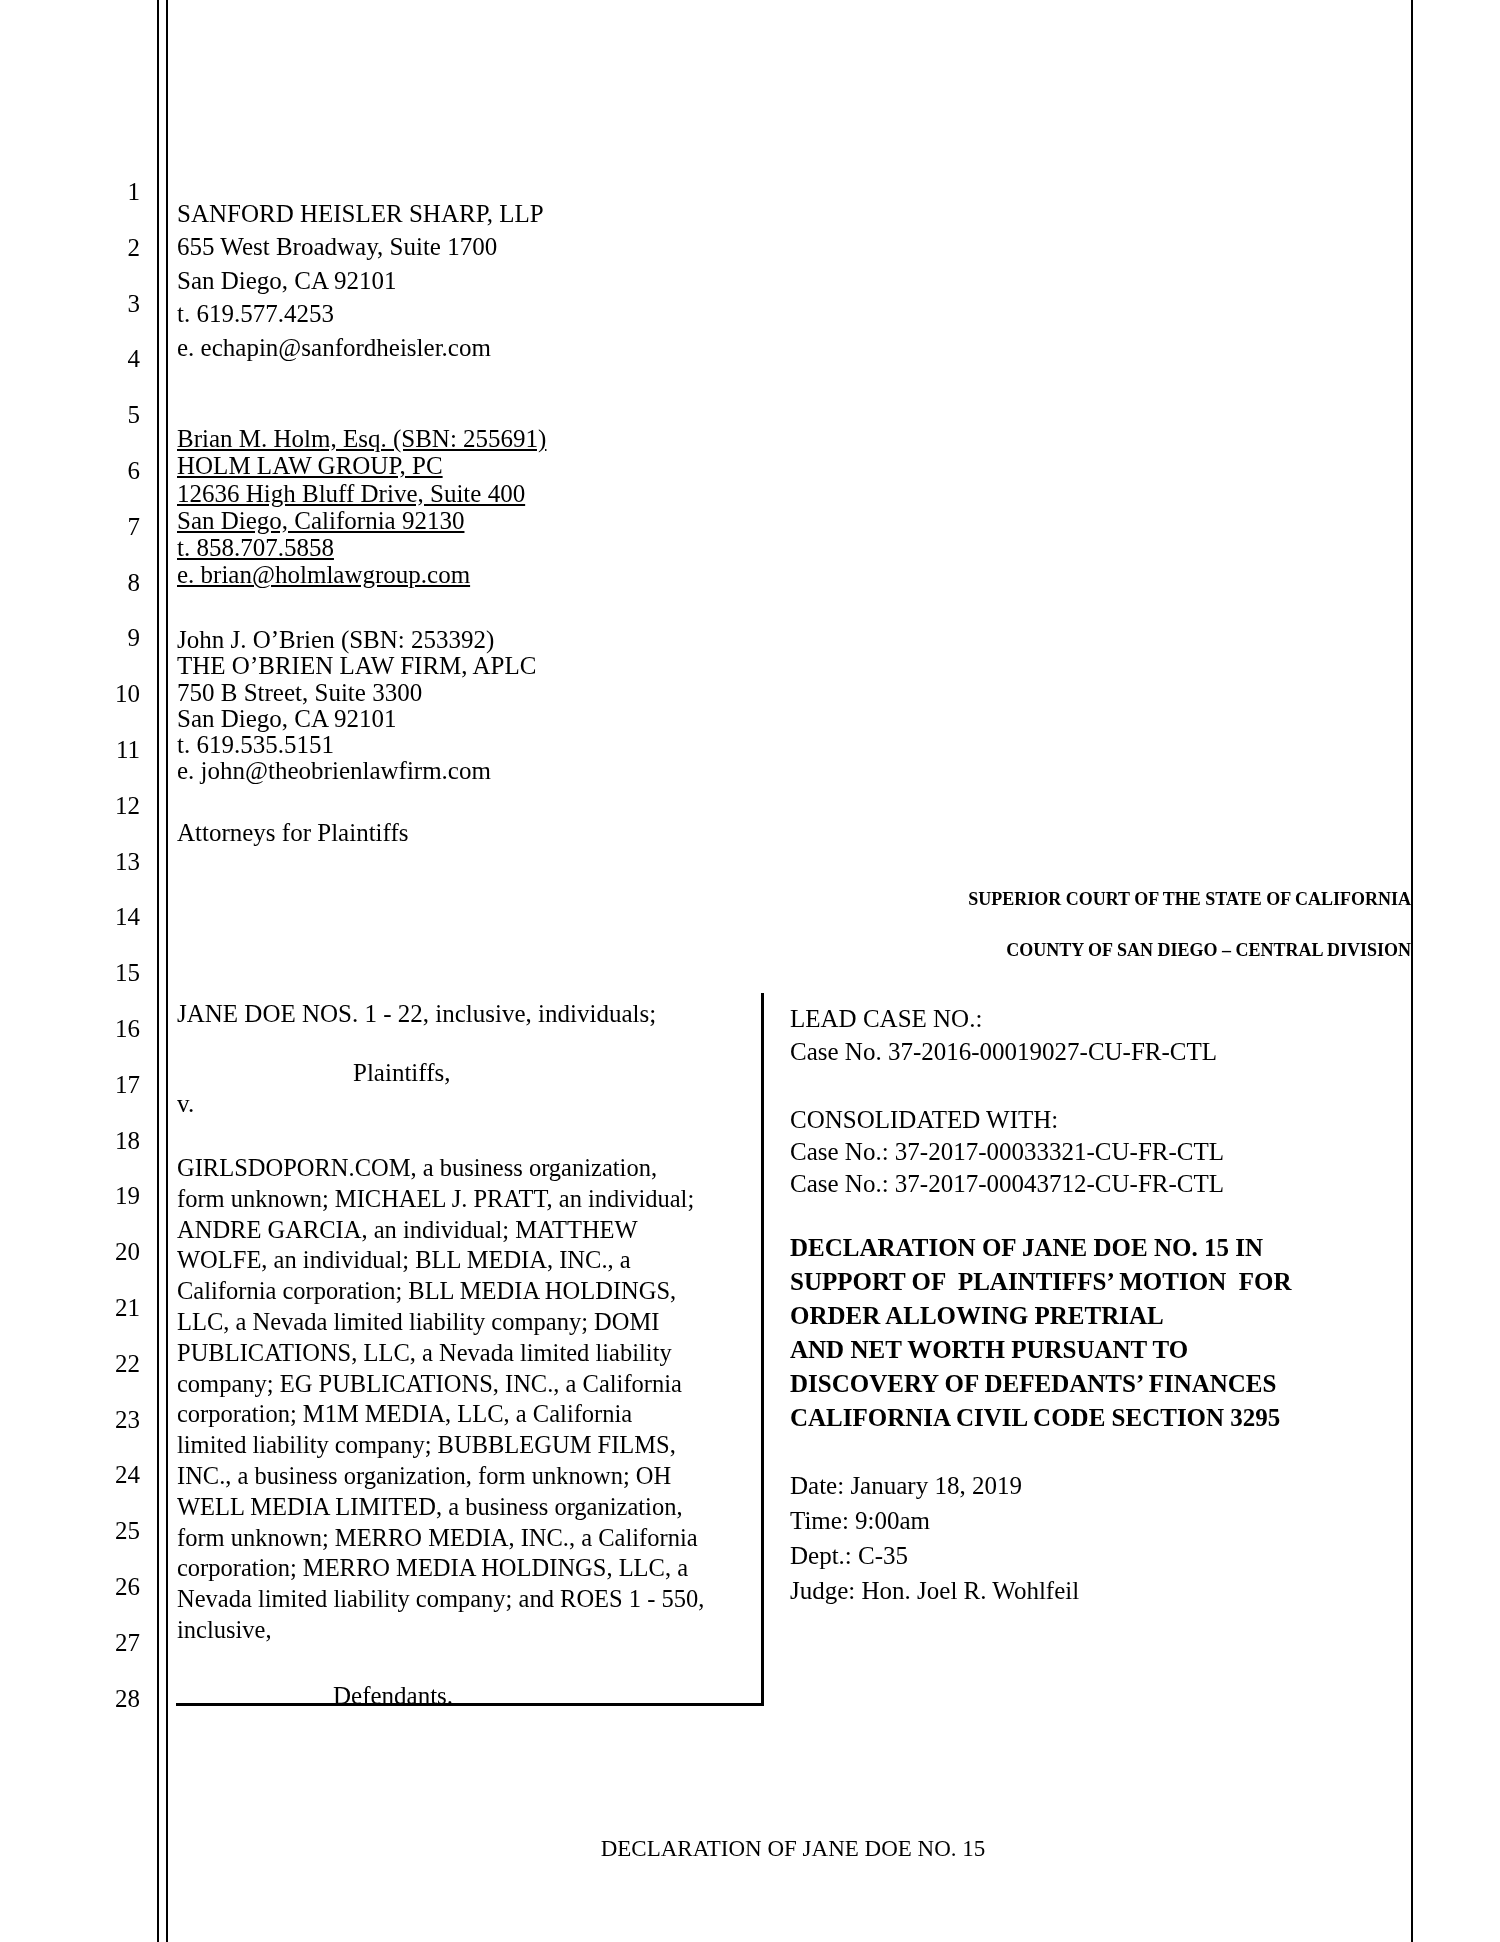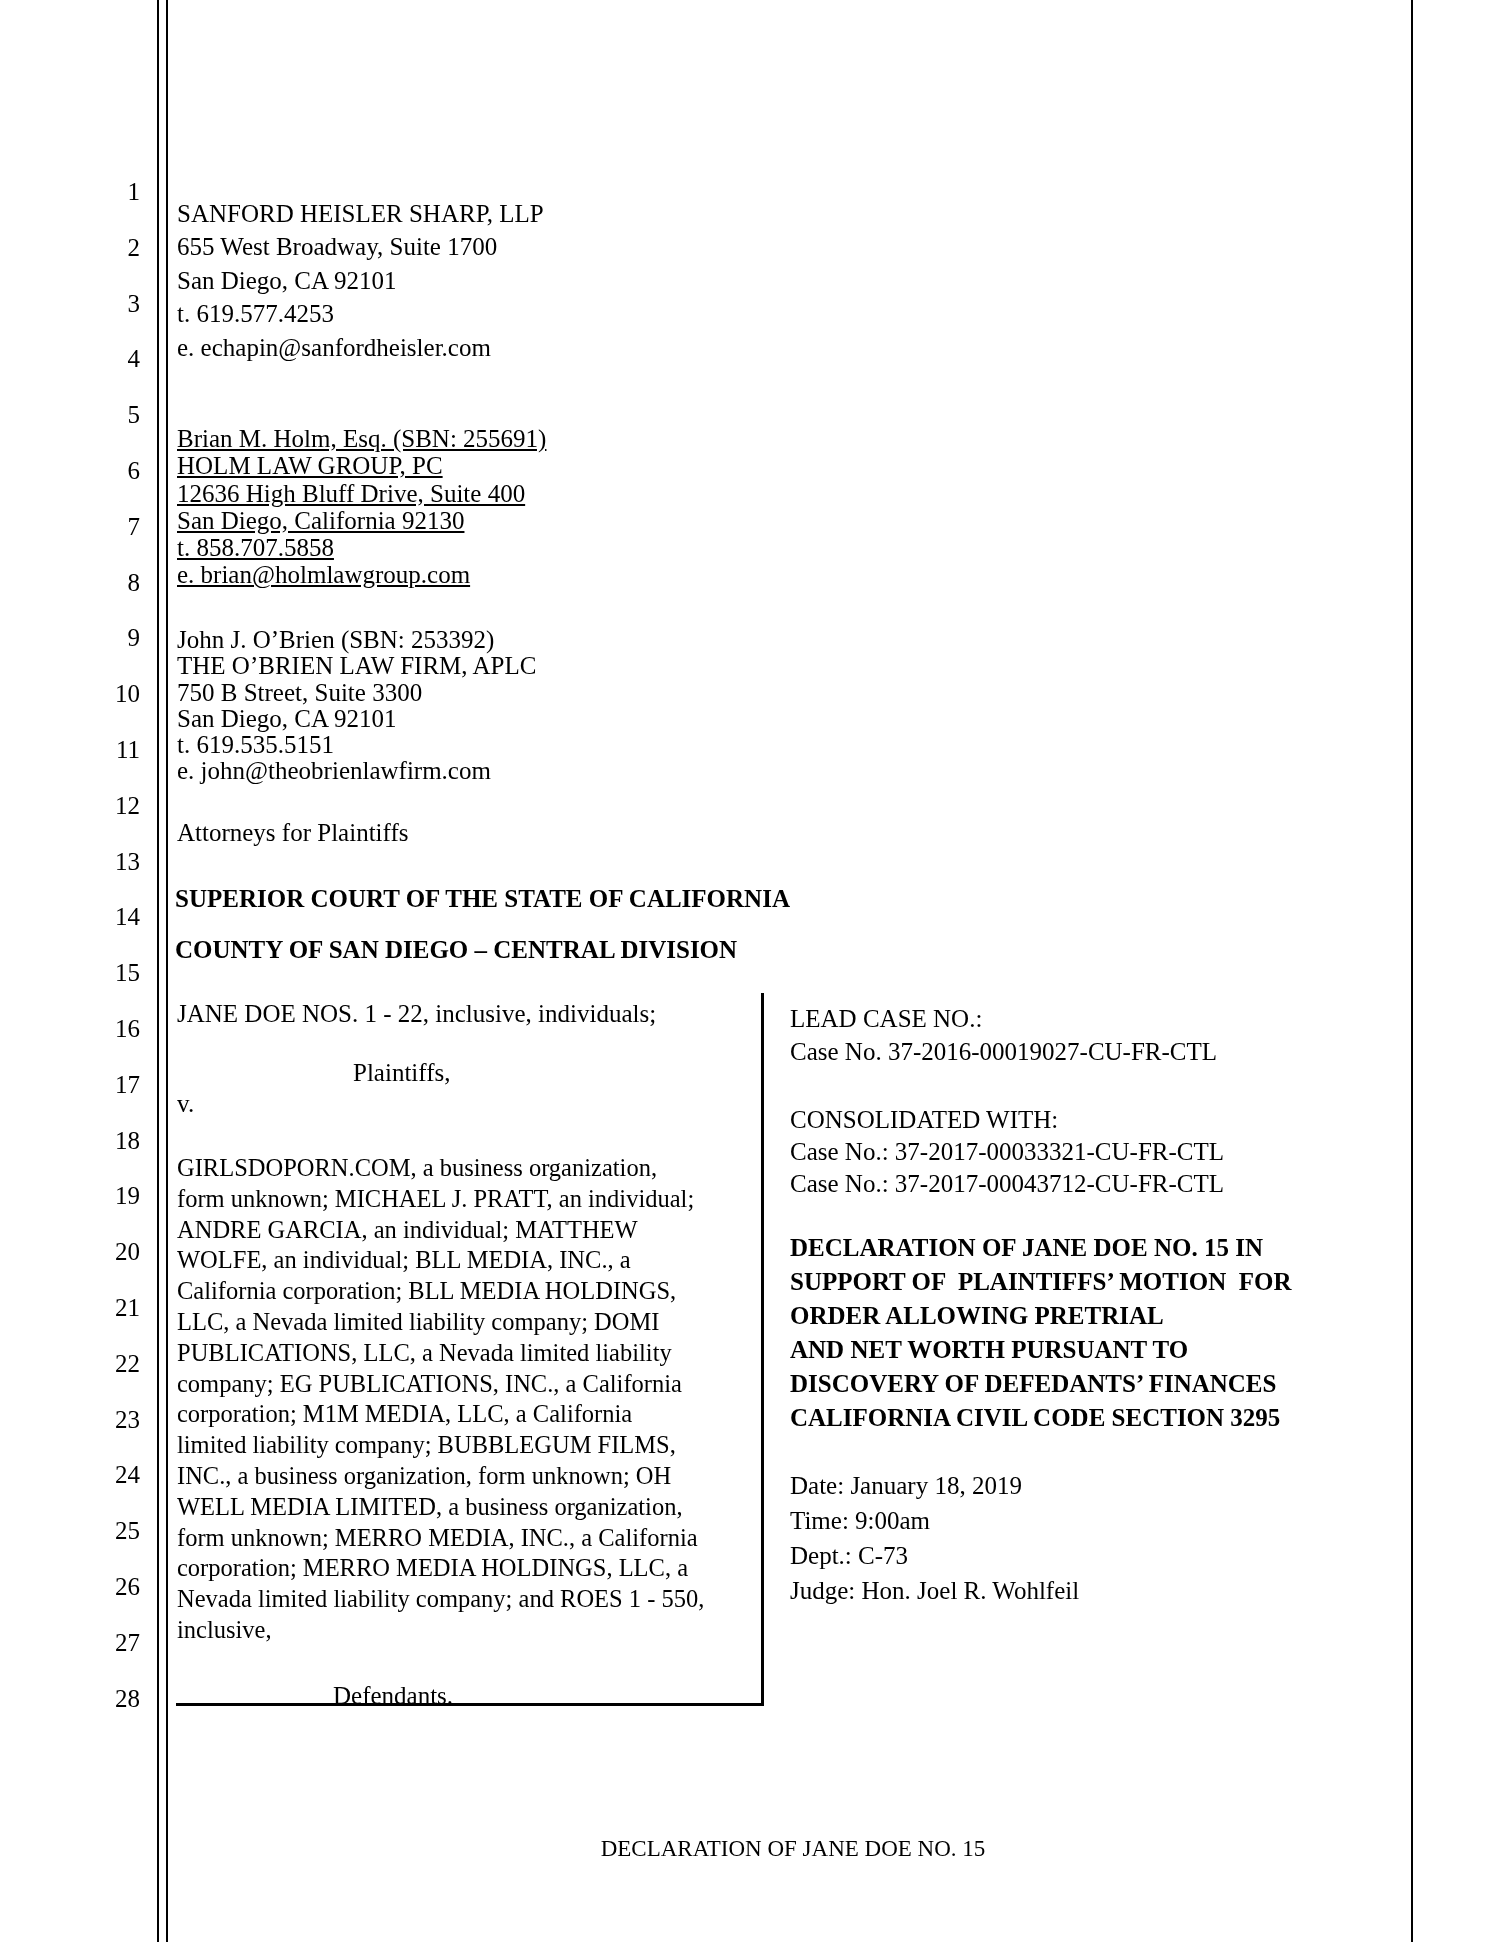--- a/index.html
+++ b/index.html
@@ -35,23 +35,23 @@
   .addr.addr-2 div { height: 27.3px; line-height: 27.3px; }
   .addr.addr-3 { top: 627px; }
   .addr.addr-3 div { height: 26.3px; line-height: 26.3px; }
 
   .single-line { position: absolute; font-size: 25px; line-height: 28px; white-space: pre; }
   .attorneys-for { left: 177px; top: 819px; }
 
   .court-line {
     position: absolute;
     left: 175px; width: 1236px;
-    text-align: left;
+    text-align: right;
     font-weight: bold;
-    font-size: 25px; line-height: 30px;
+    font-size: 18px; line-height: 30px;
     white-space: pre;
   }
   .court-1 { top: 884px; }
   .court-2 { top: 935px; }
 
   
   .caption-divider { position: absolute; left: 761px; top: 993px; width: 2.5px; height: 712px; background: #000; }
   .caption-bottom  { position: absolute; left: 176px; top: 1703px; width: 588px; height: 3px; background: #000; }
 
   .cap-plaintiff { left: 177px; top: 1000px; }
@@ -200,19 +200,19 @@
       <div>SUPPORT OF  PLAINTIFFS’ MOTION  FOR</div>
       <div>ORDER ALLOWING PRETRIAL</div>
       <div>AND NET WORTH PURSUANT TO</div>
       <div>DISCOVERY OF DEFEDANTS’ FINANCES</div>
       <div>CALIFORNIA CIVIL CODE SECTION 3295</div>
     </div>
 
   <div class="cap-right hearing-block">
       <div>Date: January 18, 2019</div>
       <div>Time: 9:00am</div>
-      <div>Dept.: C-73</div>
+      <div>Dept.: C-35</div>
       <div>Judge: Hon. Joel R. Wohlfeil</div>
     </div>
 
   <div class="footer-line">DECLARATION OF JANE DOE NO. 15</div>
 
 </div>
 
 </body></html>

